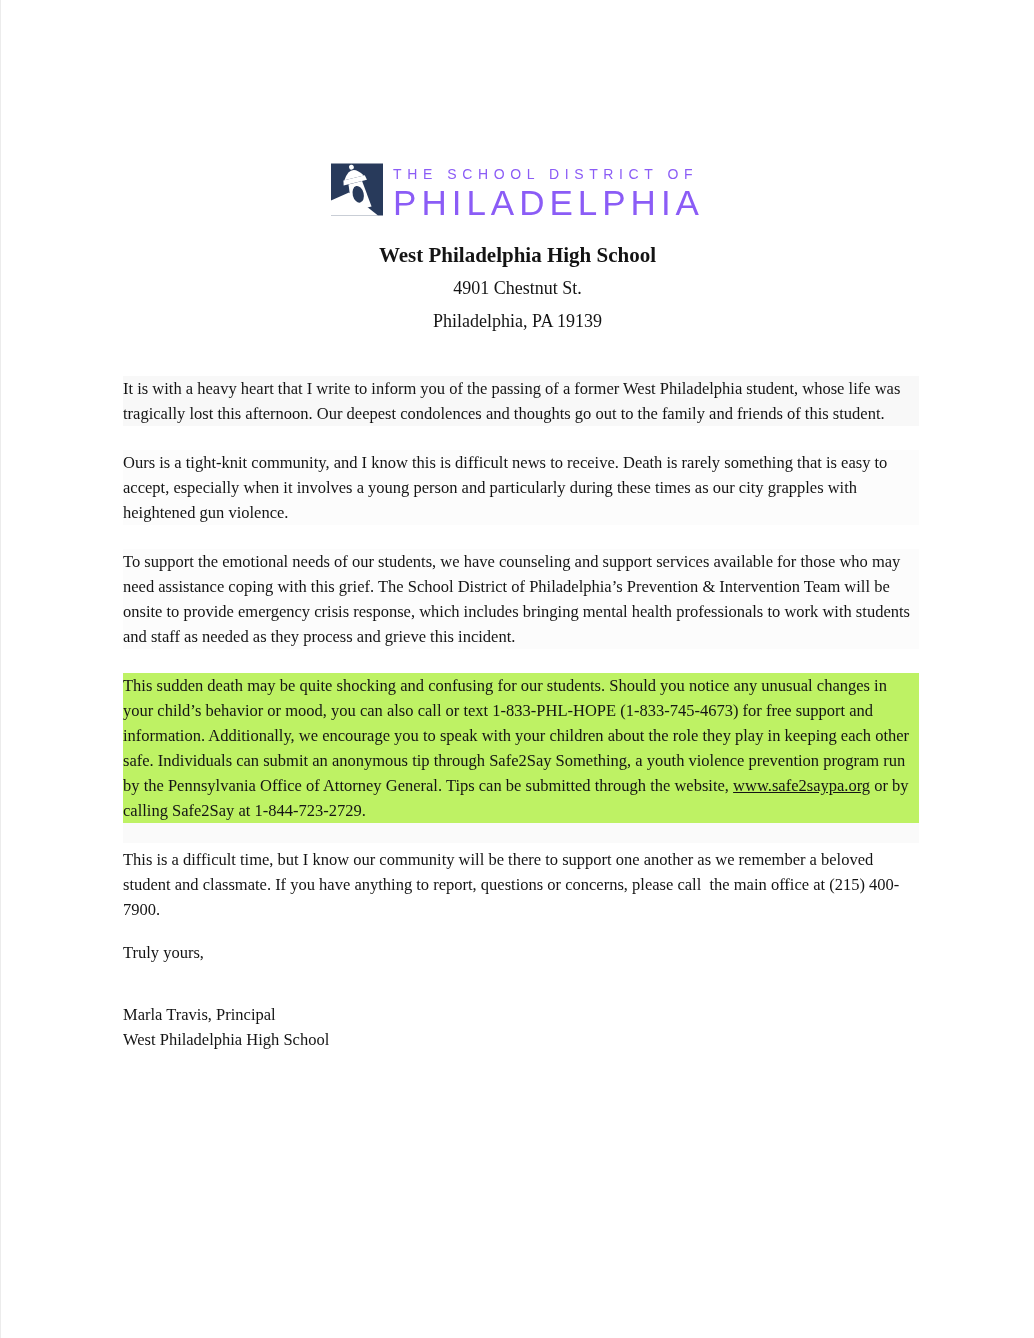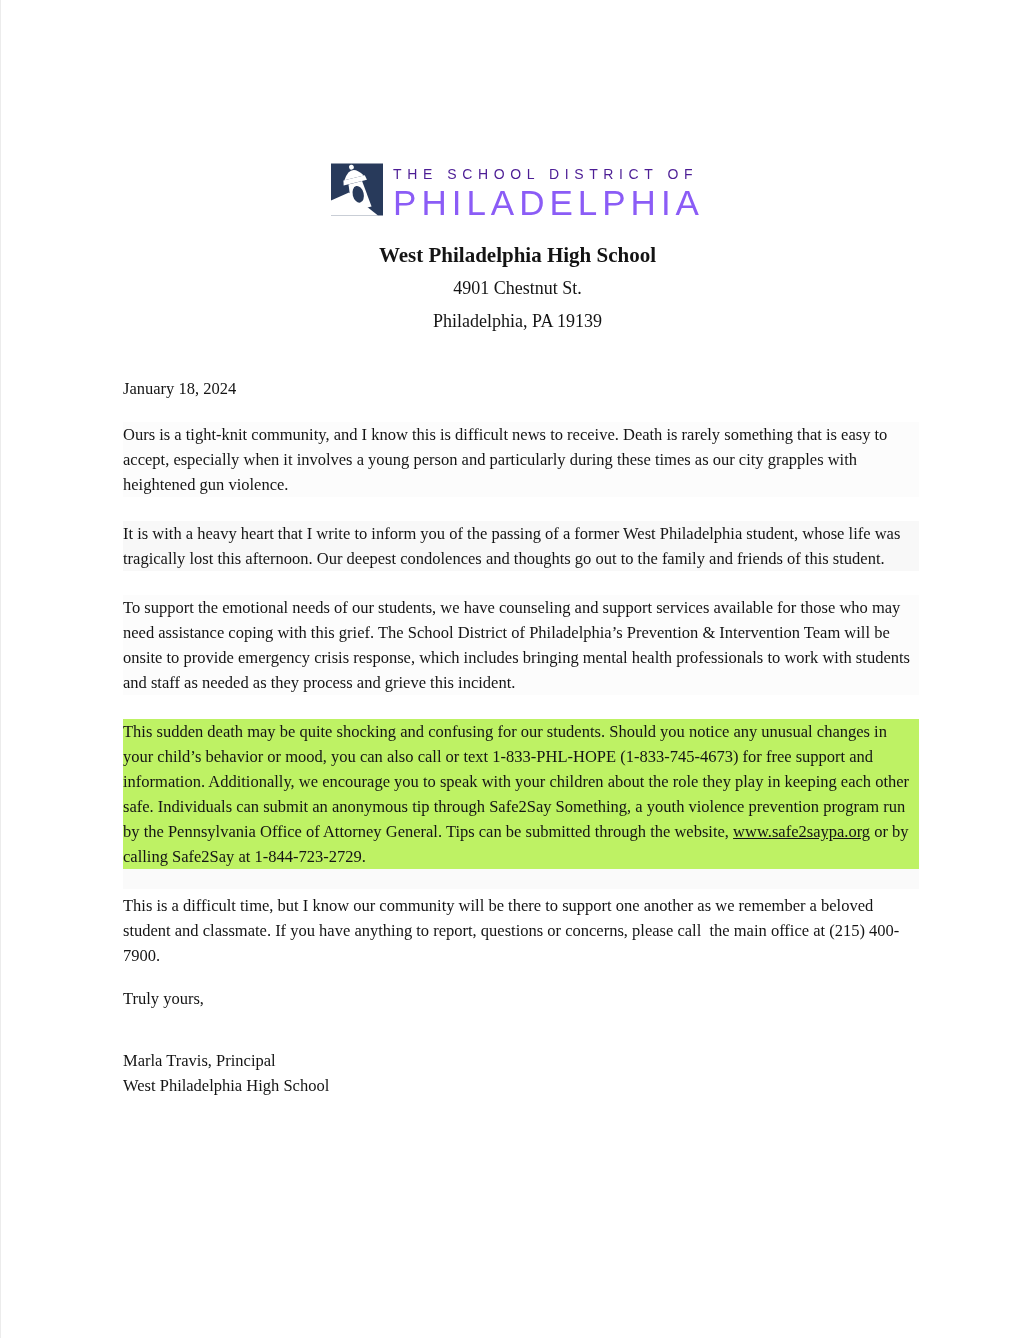--- a/index.html
+++ b/index.html
@@ -28,21 +28,21 @@
   .logo-mark svg { display: block; width: 52px; height: 53px; }
   .wordmark {
     display: flex;
     flex-direction: column;
     font-family: "Liberation Sans", sans-serif;
     line-height: 1;
   }
   .wordmark-top {
     font-size: 14px;
     letter-spacing: 5.6px;
-    color: #4c1d95;
+    color: #8b5cf6;
     font-weight: 500;
     white-space: nowrap;
     margin-top: 4px;
   }
   .wordmark-bottom {
     font-size: 35px;
     letter-spacing: 5px;
     color: #8b5cf6;
     font-weight: 400;
     white-space: nowrap;
@@ -112,26 +112,25 @@
     </div>
   </div>
 
   <div class="school-heading">
     <p class="school-name">West Philadelphia High School</p>
     <p class="school-addr">4901 Chestnut St.</p>
     <p class="school-addr">Philadelphia, PA 19139</p>
   </div>
 
   <div class="letter-body">
-    <p class="date-line">January 18, 2024</p>
 
 
+    <p class="para shade-strong">It is with a heavy heart that I write to inform you of the passing of a former West Philadelphia student, whose life was tragically lost this afternoon. Our deepest condolences and thoughts go out to the family and friends of this student.</p>
+
     <p class="para shade-faint">Ours is a tight-knit community, and I know this is difficult news to receive. Death is rarely something that is easy to accept, especially when it involves a young person and particularly during these times as our city grapples with heightened gun violence.</p>
-
-    <p class="para shade-strong">It is with a heavy heart that I write to inform you of the passing of a former West Philadelphia student, whose life was tragically lost this afternoon. Our deepest condolences and thoughts go out to the family and friends of this student.</p>
 
     <p class="para shade-faint">To support the emotional needs of our students, we have counseling and support services available for those who may need assistance coping with this grief. The School District of Philadelphia’s Prevention &amp; Intervention Team will be onsite to provide emergency crisis response, which includes bringing mental health professionals to work with students and staff as needed as they process and grieve this incident.</p>
 
     <p class="para shade-band"><span>This sudden death may be quite shocking and confusing for our students. Should you notice any unusual changes in your child’s behavior or mood, you can also call or text 1-833-PHL-HOPE (1-833-745-4673) for free support and information. Additionally, we encourage you to speak with your children about the role they play in keeping each other safe. Individuals can submit an anonymous tip through Safe2Say Something, a youth violence prevention program run by the Pennsylvania Office of Attorney General. Tips can be submitted through the website, </span><span class="inline-link">www.safe2saypa.org</span><span> or by calling Safe2Say at 1-844-723-2729.</span></p>
 
     <p class="para last-para">This is a difficult time, but I know our community will be there to support one another as we remember a beloved student and classmate. If you have anything to report, questions or concerns, please call  the main office at (215) 400-7900.</p>
 
     <p class="closing">Truly yours,</p>
 
     <div class="signature">

